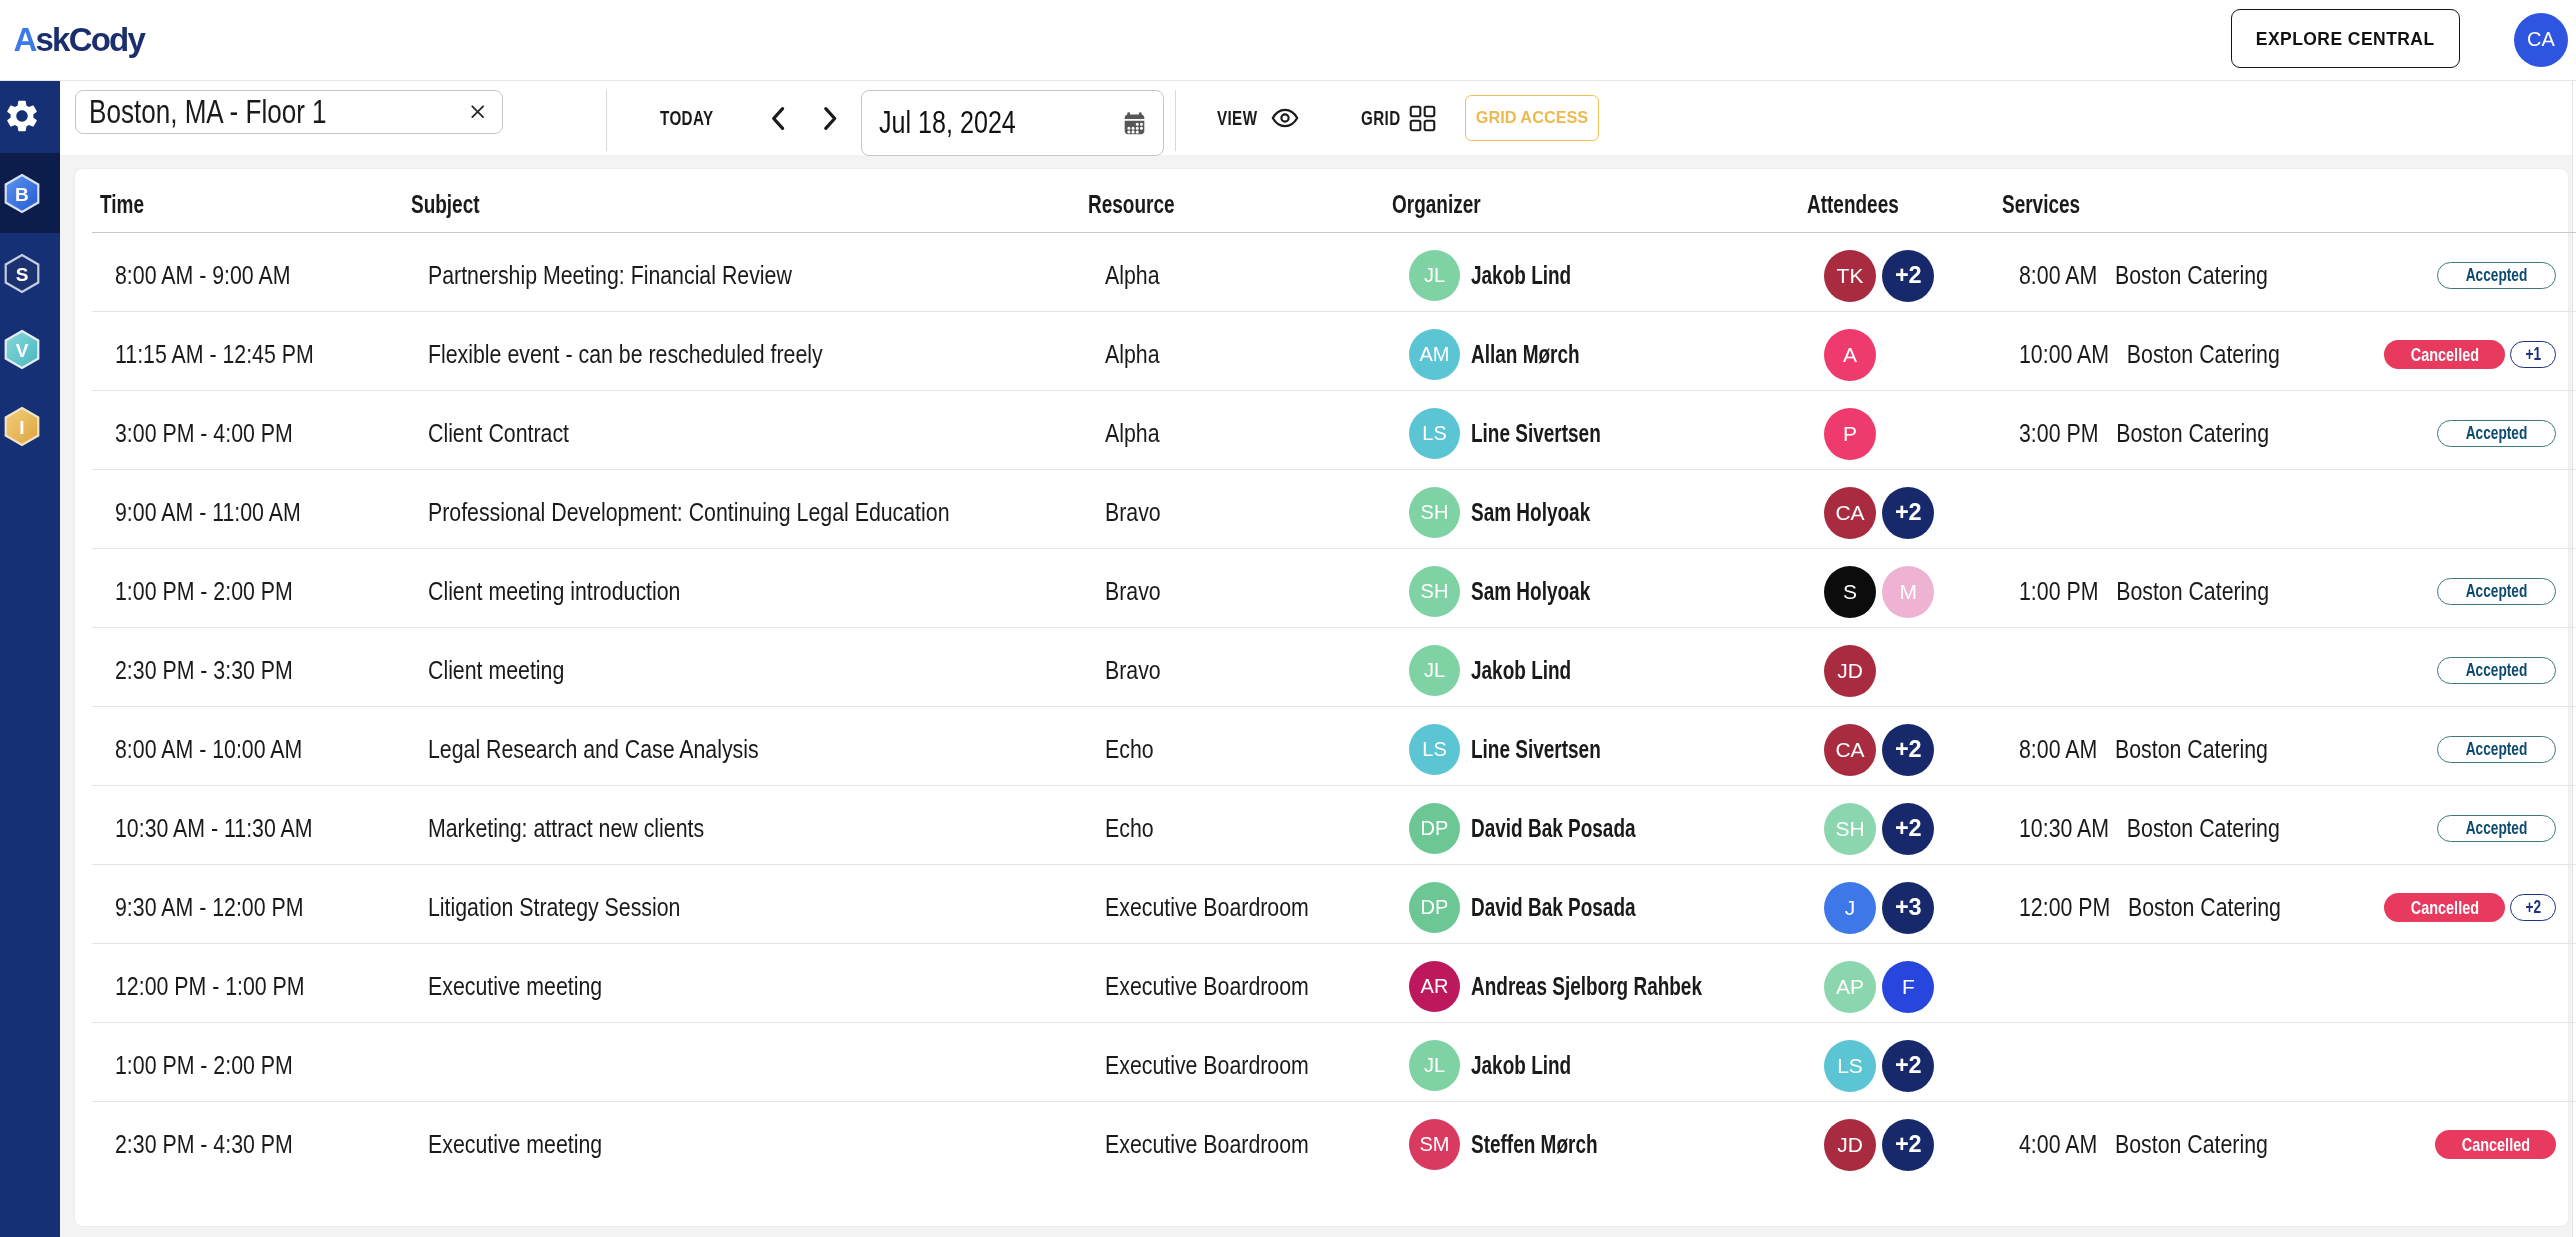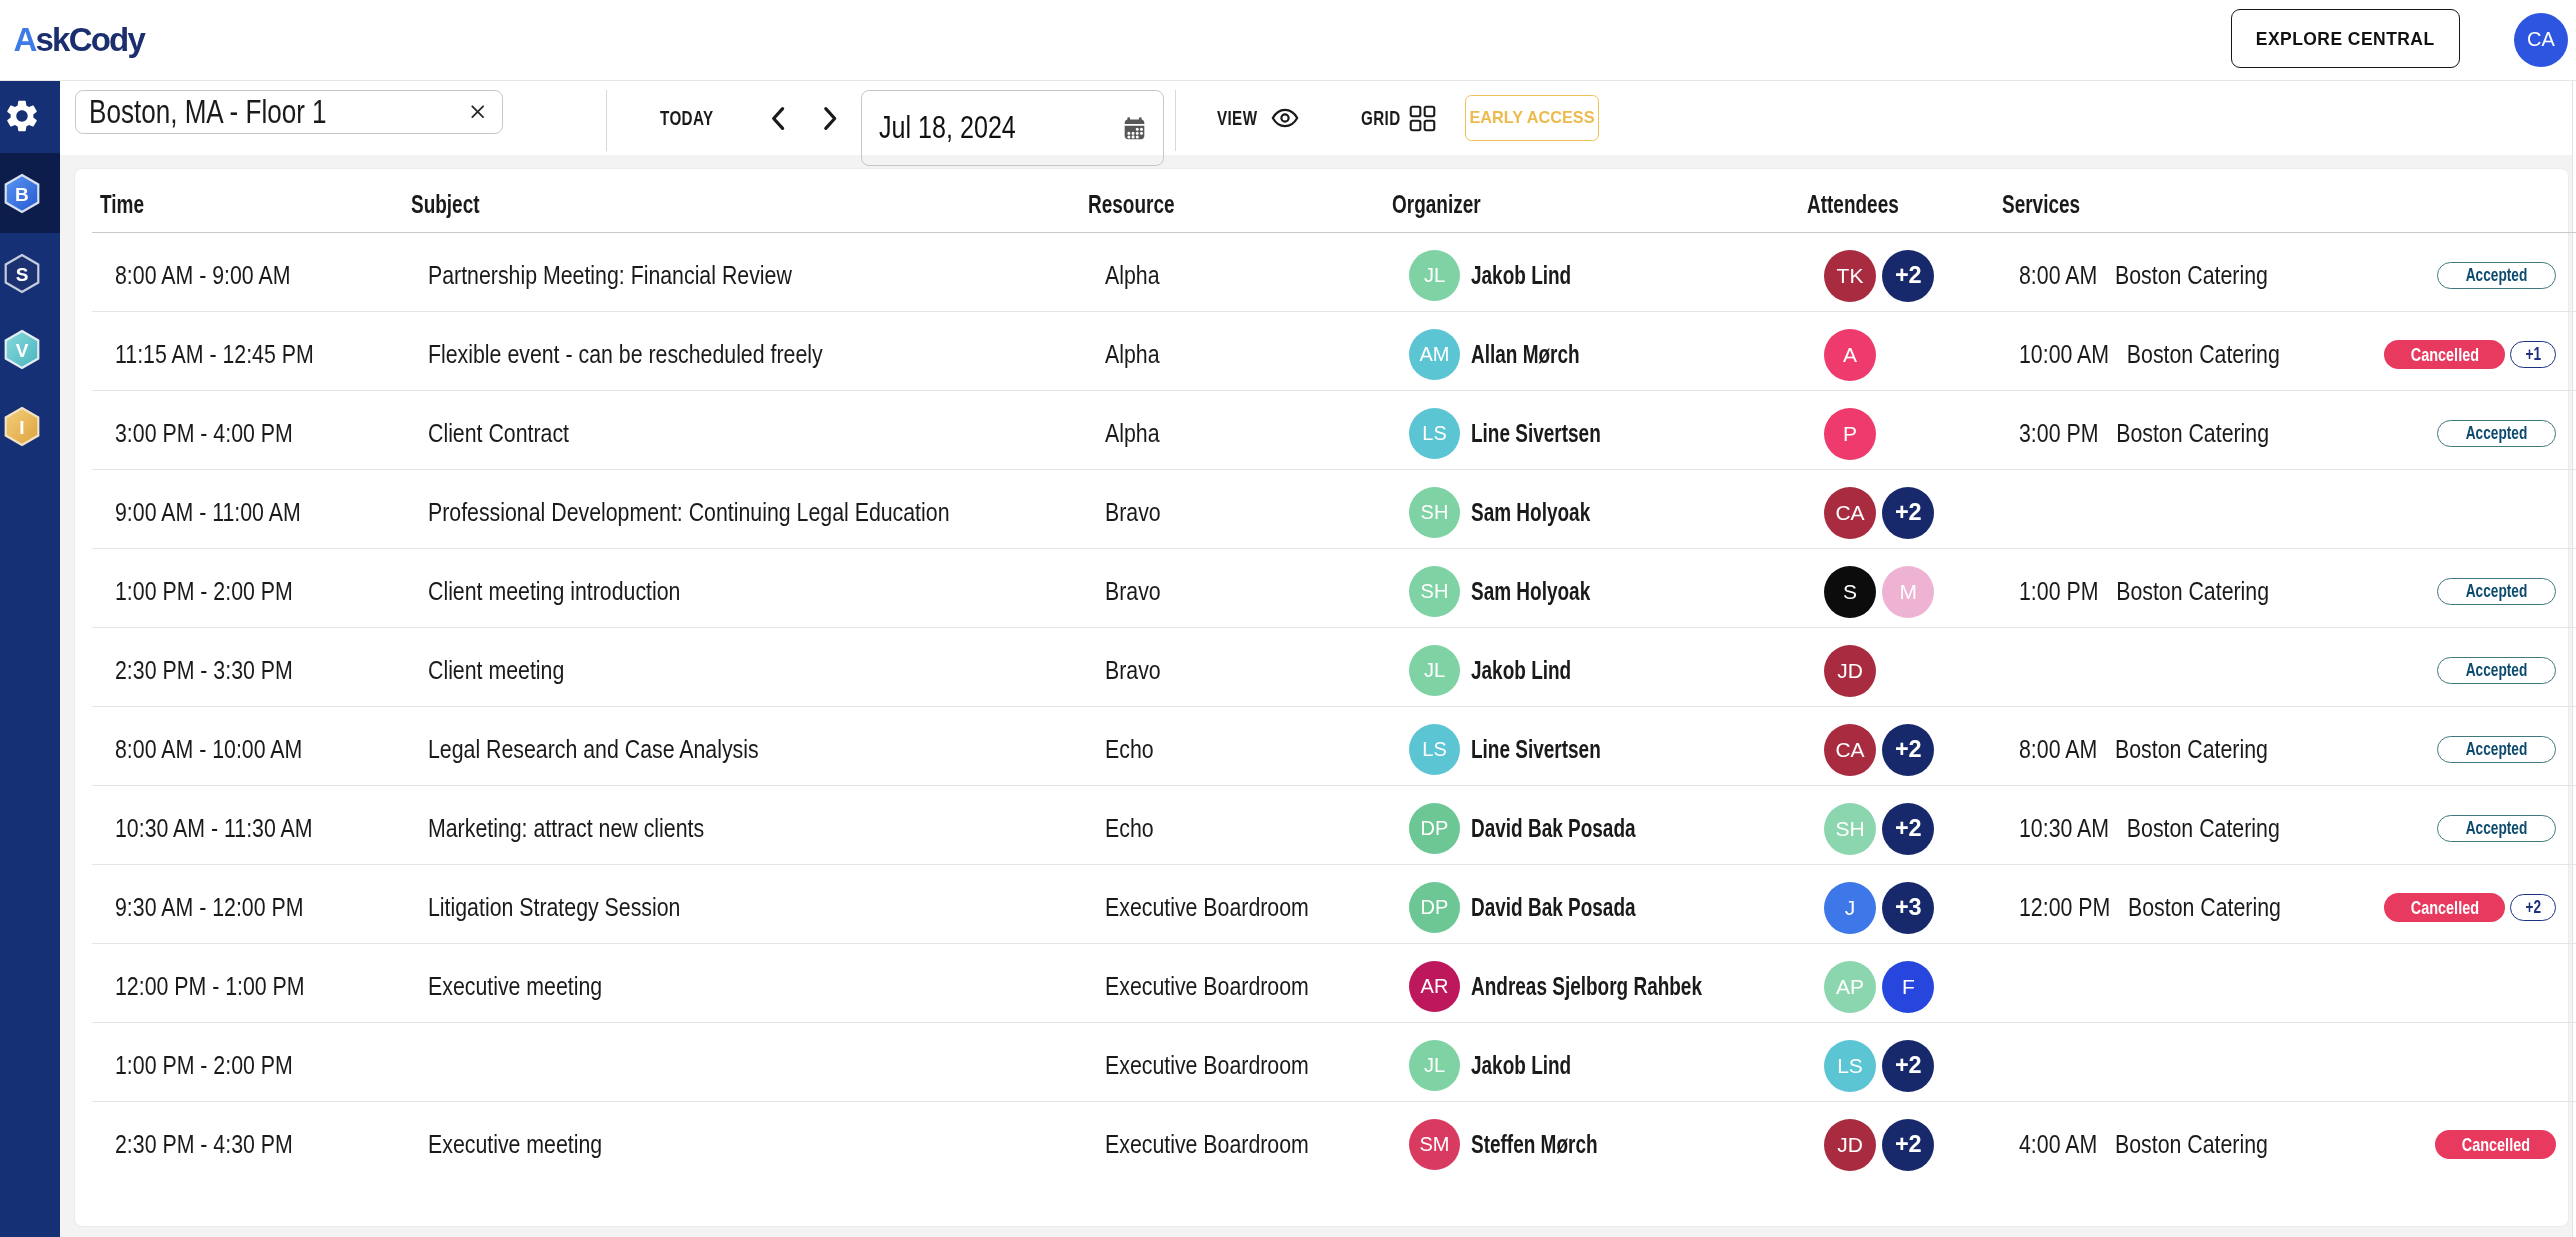--- a/index.html
+++ b/index.html
@@ -23,21 +23,21 @@
 #sb-v { top:230px; height:77px; }
 #sb-i { top:307px; height:77px; }
 
 
 #tbar { position:absolute; left:60px; top:81px; width:2516px; height:74px; background:#fff; }
 #loc { position:absolute; left:14.5px; top:9px; width:428px; height:44px; border:1.4px solid #c6c6c6; border-radius:8.1px; display:flex; align-items:center; }
 #loc .txt { margin-left:13.5px; font-size:33px; color:#1a1a1a; display:inline-block; transform:scaleX(0.79); transform-origin:0 50%; white-space:pre; }
 #loc svg { position:absolute; right:16.3px; }
 .vdiv { position:absolute; top:9px; width:0.9px; height:61px; background:#d8d8d8; }
 .tlabel { position:absolute; top:0; height:74px; display:flex; align-items:center; font-size:20px; font-weight:bold; letter-spacing:0.5px; color:#1a1a1a; transform:scaleX(0.76); transform-origin:0 50%; }
-#datebox { position:absolute; left:801px; top:9px; width:303px; height:76px; border:1.4px solid #c6c6c6; border-radius:8.1px; display:flex; align-items:center; }
+#datebox { position:absolute; left:801px; top:9px; width:303px; height:66px; border:1.4px solid #c6c6c6; border-radius:8.1px; display:flex; align-items:center; }
 #datebox .txt { margin-left:17px; font-size:31px; color:#111; display:inline-block; transform:scaleX(0.81); transform-origin:0 50%; white-space:pre; }
 #datebox svg { position:absolute; right:16.3px; }
 #early { position:absolute; left:1405px; top:13.5px; width:134px; height:46px; border:1.8px solid #efc05a; border-radius:6.3px; display:flex; align-items:center; justify-content:center; color:#edba4e; font-weight:bold; font-size:16.3px; white-space:nowrap; }
 #tbar .icon { position:absolute; top:0; height:74px; display:flex; align-items:center; }
 
 
 #gray { position:absolute; left:60px; top:155px; width:2516px; height:1082px; background:#f3f3f3; }
 #card { position:absolute; left:74px; top:168px; width:2495px; height:1059px; background:#fff; border-radius:8.1px; border:0.9px solid #ececec; }
 .hcell { position:absolute; top:0; height:63px; display:flex; align-items:center; padding-top:8.1px; font-size:26px; font-weight:bold; color:#1a1a1a; }
 .row { position:absolute; left:17px; width:2493px; height:79px; border-top:0.9px solid #e4e4e4;text-align:right; }
@@ -177,21 +177,21 @@
     <div class="icon" style="left:1349px;">
         <svg width="27" height="27" viewBox="0 0 31 31">
           <g fill="none" stroke="#1a1a1a" stroke-width="2.4">
             <rect x="2" y="2" width="11" height="11" rx="2"></rect>
             <rect x="18" y="2" width="11" height="11" rx="2"></rect>
             <rect x="2" y="18" width="11" height="11" rx="2"></rect>
             <rect x="18" y="18" width="11" height="11" rx="2"></rect>
           </g>
         </svg>
       </div>
-    <div id="early">EARLY ACCESS</div>
+    <div id="early">GRID ACCESS</div>
   </div>
   <div id="sbtrack" style="position:absolute;right:0;top:81px;width:3.6px;height:1156px;background:#fff;border-left:0.9px solid #e2e2e2;"></div>
   <div id="card">
     <div class="hcell" style="left:25px;">
         <span class="tb">Time</span>
       </div>
     <div class="hcell" style="left:336px;">
         <span class="tb">Subject</span>
       </div>
     <div class="hcell" style="left:1013px;">

